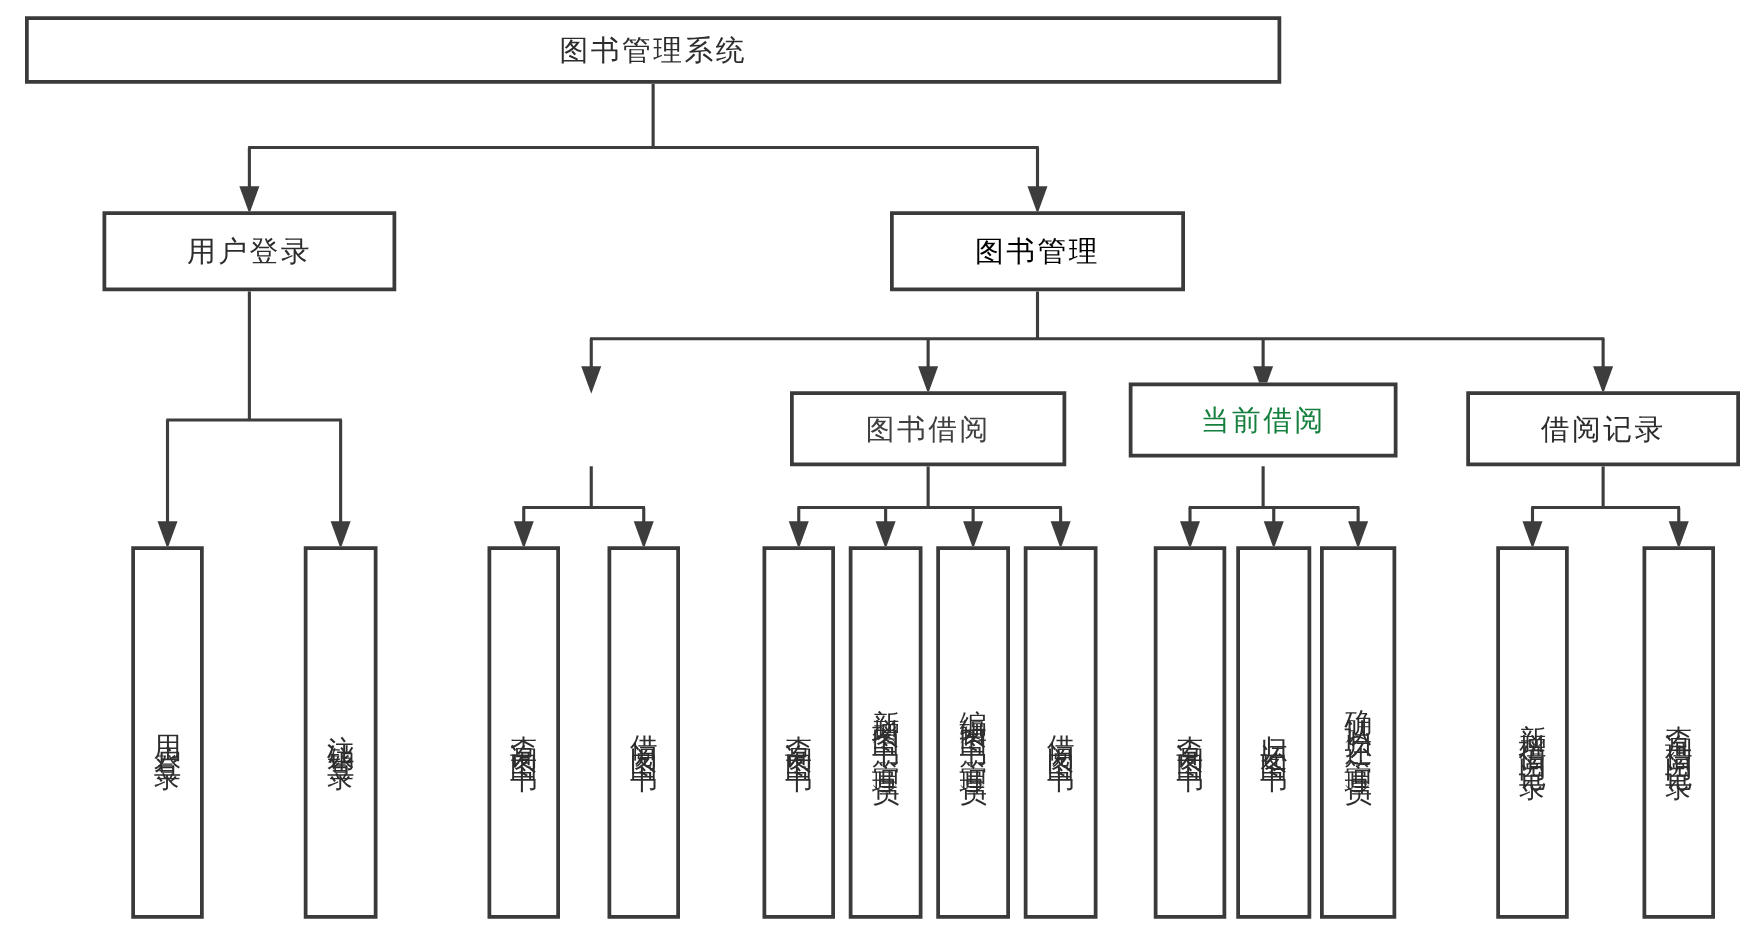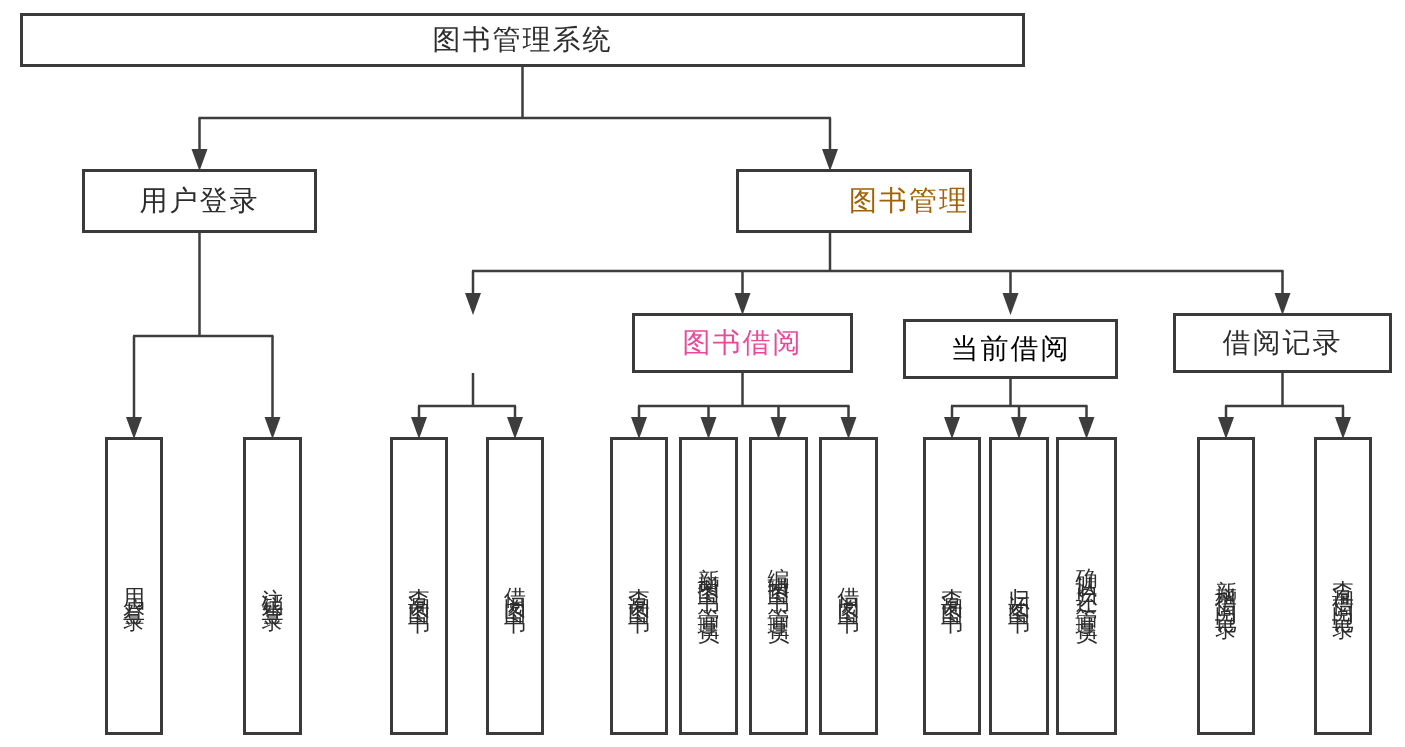--- a/index.html
+++ b/index.html
@@ -23,21 +23,21 @@
   }
   .node {
     position: absolute;
     box-sizing: border-box;
     background: #ffffff;
     border: 3px solid #3a3a3a;
     display: flex;
     align-items: center;
     justify-content: center;
     color: #2d2d2d;
-    font-size: 28px;
+    font-size: 23px;
     letter-spacing: 2px;
     line-height: 1;
     z-index: 2;
   }
   .node .lbl {
     white-space: nowrap;
   }
   .node.vert {
     font-size: 22px;
   }
@@ -115,27 +115,27 @@
       <line x1="1343" y1="406" x2="1343" y2="419" stroke="#3d3d3d" stroke-width="2.5"></line>
       <polygon points="1343,439 1335,417 1351,417" fill="#3d3d3d"></polygon>
     </svg>
 
 <div class="node" style="left: 20px; top: 13px; width: 1005px; height: 54px; border-color: rgb(58, 58, 58); color: rgb(45, 45, 45);">
       <span class="lbl">图书管理系统</span>
     </div>
     <div class="node" style="left: 82px; top: 169px; width: 235px; height: 64px; border-color: rgb(58, 58, 58); color: rgb(45, 45, 45);">
       <span class="lbl">用户登录</span>
     </div>
-    <div class="node" style="left: 736px; top: 169px; width: 236px; height: 64px; border-color: rgb(58, 58, 58); color: #a16207; justify-content: flex-end;">
+    <div class="node" style="left: 712px; top: 169px; width: 236px; height: 64px; border-color: rgb(58, 58, 58); color: #000000;">
       <span class="lbl">图书管理</span>
     </div>
-    <div class="node" style="left: 632px; top: 313px; width: 221px; height: 60px; border-color: rgb(58, 58, 58); color: #ec4899;">
+    <div class="node" style="left: 632px; top: 313px; width: 221px; height: 60px; border-color: rgb(58, 58, 58); color: #404040;">
       <span class="lbl">图书借阅</span>
     </div>
-    <div class="node" style="left: 903px; top: 319px; width: 215px; height: 60px; border-color: rgb(58, 58, 58); color: #000000;">
+    <div class="node" style="left: 903px; top: 306px; width: 215px; height: 60px; border-color: rgb(58, 58, 58); color: #15803d;">
       <span class="lbl">当前借阅</span>
     </div>
     <div class="node" style="left: 1173px; top: 313px; width: 219px; height: 60px; border-color: rgb(58, 58, 58); color: rgb(45, 45, 45);">
       <span class="lbl">借阅记录</span>
     </div>
     <div class="node vert" style="left: 105px; top: 437px; width: 58px; height: 298px; border-color: rgb(58, 58, 58); color: rgb(45, 45, 45);">
       <span class="lbl">用户登录</span>
     </div>
     <div class="node vert" style="left: 243px; top: 437px; width: 59px; height: 298px; border-color: rgb(58, 58, 58); color: rgb(45, 45, 45);">
       <span class="lbl">注销登录</span>

